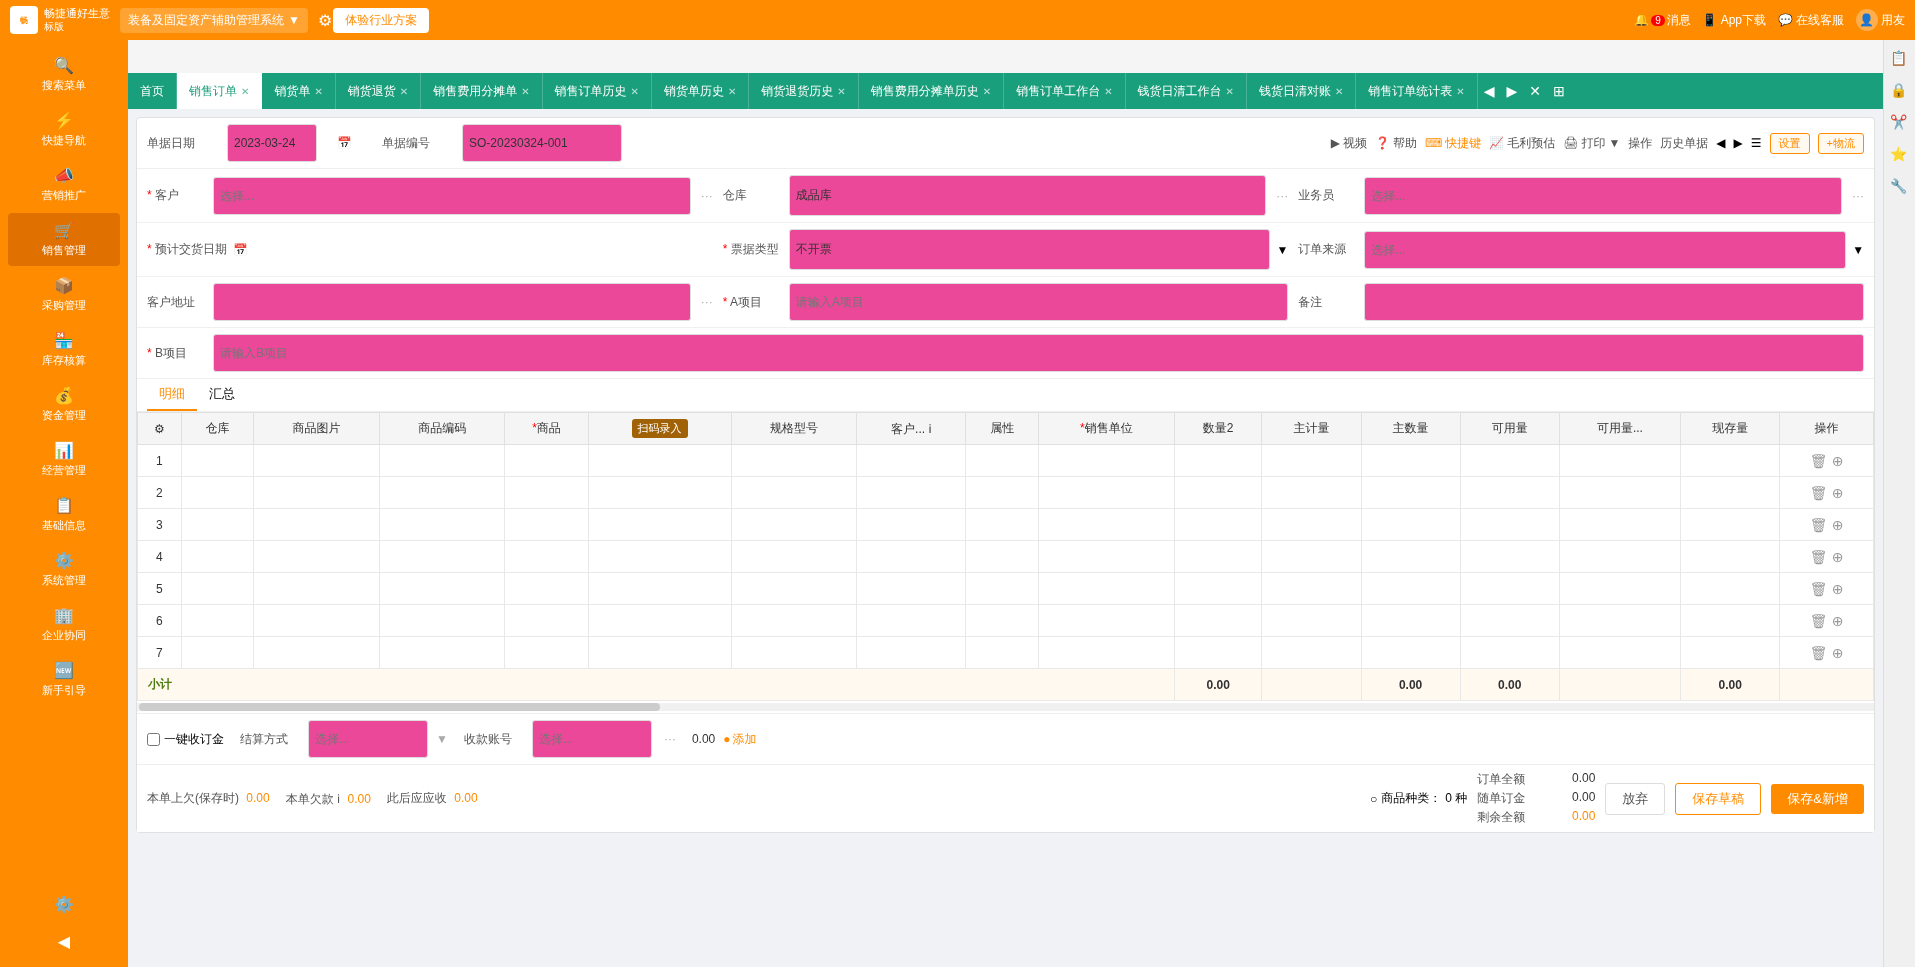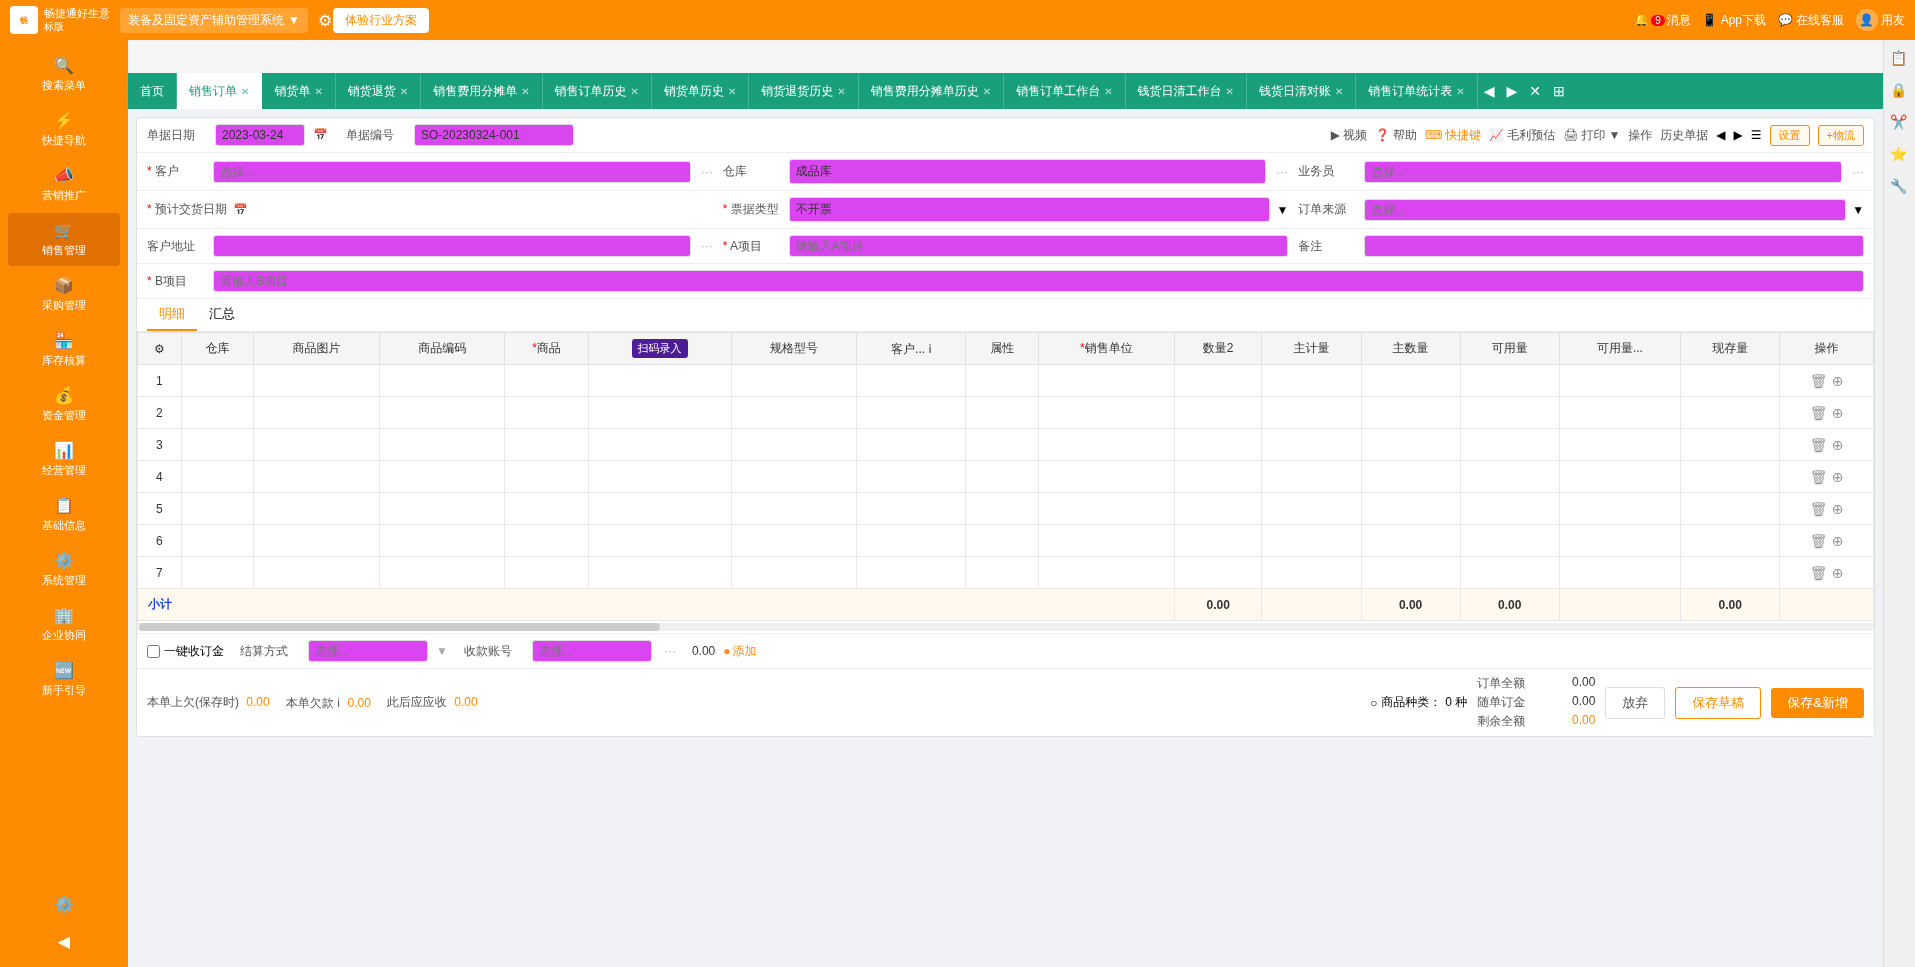--- a/index.html
+++ b/index.html
@@ -32,48 +32,48 @@
 
     
     .tab-item { padding: 0 12px; height: 36px; display: flex; align-items: center; color: #fff; font-size: 12px; cursor: pointer; white-space: nowrap; border-right: 1px solid rgba(255,255,255,0.2); gap: 4px; flex-shrink: 0; }
     .tab-item.active { background: #fff; color: #1a9f7c; }
     .tab-item .close-x { opacity: 0.7; font-size: 10px; }
     .tab-nav-btn { color: #fff; background: none; border: none; cursor: pointer; padding: 0 6px; font-size: 14px; }
 
     
     .form-container { background: #fff; border: 1px solid #e0e0e0; border-radius: 4px; }
     .form-toolbar { display: flex; align-items: center; padding: 6px 10px; border-bottom: 1px solid #eee; gap: 8px; }
-    .form-toolbar-left { display: flex; align-items: center; gap: 8px; }
+    .form-toolbar-left { display: flex; align-items: center; gap: 20px; }
     .form-toolbar-right { margin-left: auto; display: flex; align-items: center; gap: 8px; }
     .toolbar-btn { font-size: 12px; color: #555; cursor: pointer; display: flex; align-items: center; gap: 3px; }
     .toolbar-btn.orange { color: #ff8c00; }
 
     .form-row { display: flex; align-items: center; padding: 6px 10px; border-bottom: 1px solid #f0f0f0; gap: 10px; }
     .form-label { color: #555; white-space: nowrap; min-width: 60px; }
     .form-label.required::before { content: "* "; color: #f00; }
-    .form-input { border: 1px solid #ddd; border-radius: 3px; padding: 3px 6px; font-size: 12px; color: #333; background: #d946ef; min-width: 120px; }
+    .form-input { border: 1px solid #ddd; border-radius: 3px; padding: 11px 6px; font-size: 12px; color: #333; background: #ec4899; min-width: 120px; }
     .form-dots { color: #aaa; margin-left: 4px; cursor: pointer; }
     .form-field-group { display: flex; align-items: center; gap: 6px; flex: 1; }
 
     
     .inner-tabs { display: flex; padding: 0 10px; border-bottom: 1px solid #eee; gap: 0; }
     .inner-tab { padding: 6px 12px; font-size: 13px; cursor: pointer; border-bottom: 2px solid transparent; }
     .inner-tab.active { color: #ff8c00; border-bottom-color: #ff8c00; }
 
     
     .data-table { width: 100%; border-collapse: collapse; font-size: 12px; }
     .data-table th { background: #f5f5f5; border: 1px solid #e0e0e0; padding: 6px 4px; text-align: center; font-weight: normal; white-space: nowrap; color: #333; }
     .data-table td { border: 1px solid #e8e8e8; padding: 4px; text-align: center; color: #333; height: 32px; }
-    .scan-btn { background: #4c1d95; color: #fff; border: none; padding: 2px 6px; border-radius: 3px; font-size: 11px; cursor: pointer; }
+    .scan-btn { background: #a16207; color: #fff; border: none; padding: 2px 6px; border-radius: 3px; font-size: 11px; cursor: pointer; }
     .table-action { display: flex; gap: 4px; justify-content: center; }
     .action-icon { color: #999; cursor: pointer; font-size: 14px; }
 
     
     .summary-row td { background: #fff9f0; font-weight: bold; }
-    .summary-label { color: #1d4ed8; }
+    .summary-label { color: #4d7c0f; }
     .summary-val { color: #ff8c00; }
 
     
     .bottom-bar { display: flex; align-items: center; padding: 6px 10px; border-top: 1px solid #eee; background: #fff; gap: 12px; }
     .bottom-info { display: flex; gap: 16px; font-size: 12px; color: #555; }
     .bottom-right { margin-left: auto; display: flex; align-items: center; gap: 10px; }
     .bottom-totals { display: flex; flex-direction: column; align-items: flex-end; gap: 2px; font-size: 12px; }
     .total-row { display: flex; gap: 20px; }
     .total-label { color: #555; }
     .total-val { color: #333; min-width: 50px; text-align: right; }

